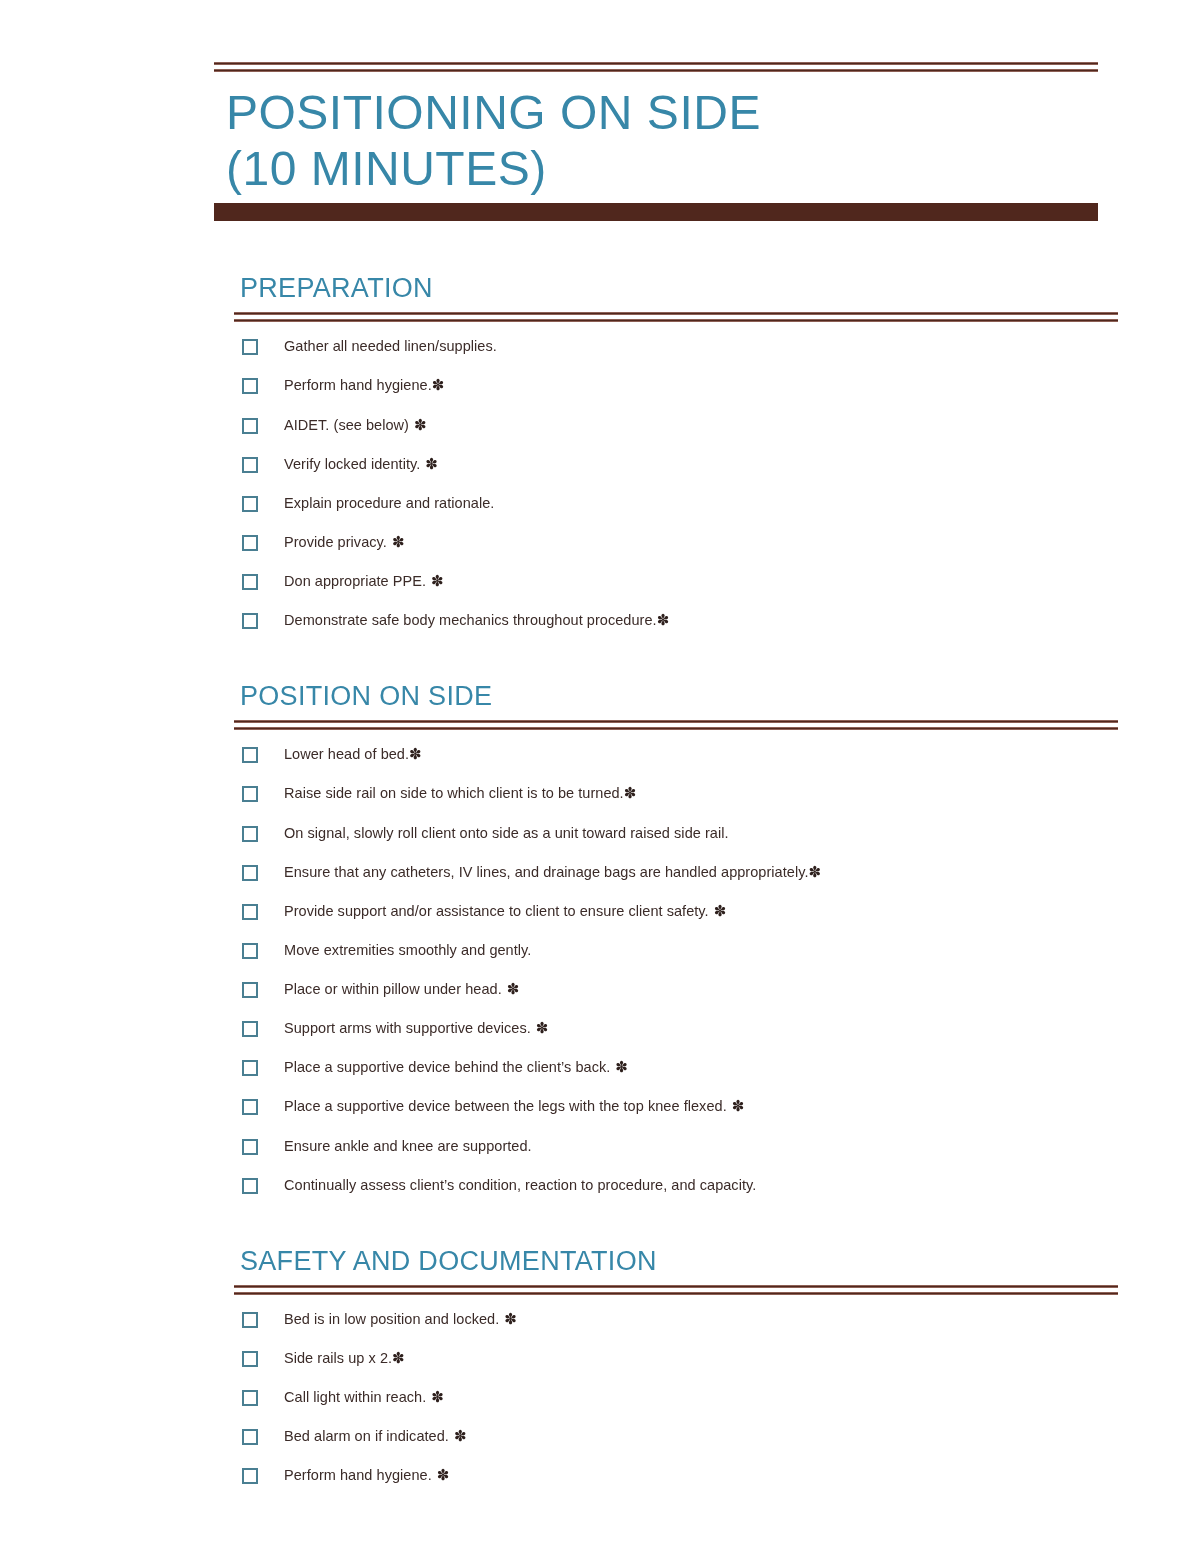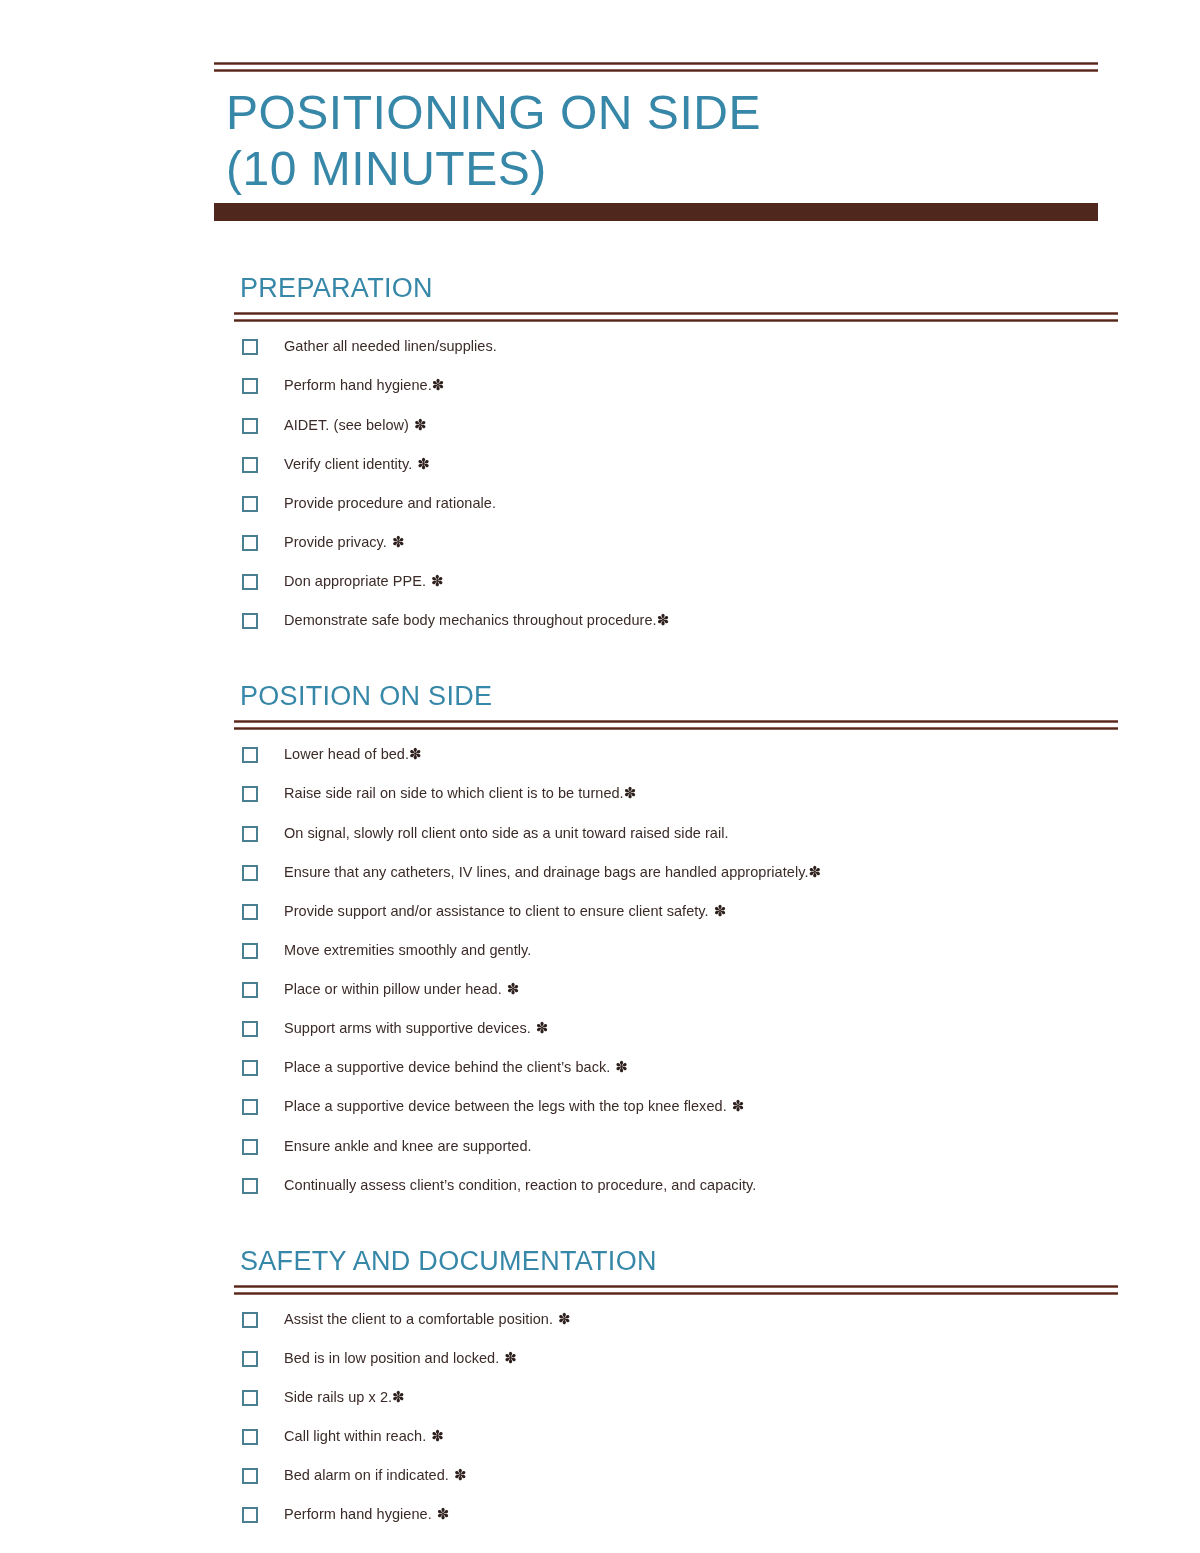--- a/index.html
+++ b/index.html
@@ -172,25 +172,25 @@
             <li class="check-item">
               <span class="checkbox"></span>
               <span class="item-text"><span>Perform hand hygiene.</span><span class="star tight">✽</span></span>
             </li>
             <li class="check-item">
               <span class="checkbox"></span>
               <span class="item-text"><span>AIDET. (see below)</span><span class="star pad">✽</span></span>
             </li>
             <li class="check-item">
               <span class="checkbox"></span>
-              <span class="item-text"><span>Verify client identity.</span><span class="star pad">✽</span></span>
-            </li>
-            <li class="check-item">
-              <span class="checkbox"></span>
-              <span class="item-text"><span>Provide procedure and rationale.</span></span>
+              <span class="item-text"><span>Verify locked identity.</span><span class="star pad">✽</span></span>
+            </li>
+            <li class="check-item">
+              <span class="checkbox"></span>
+              <span class="item-text"><span>Explain procedure and rationale.</span></span>
             </li>
             <li class="check-item">
               <span class="checkbox"></span>
               <span class="item-text"><span>Provide privacy.</span><span class="star pad">✽</span></span>
             </li>
             <li class="check-item">
               <span class="checkbox"></span>
               <span class="item-text"><span>Don appropriate PPE.</span><span class="star pad">✽</span></span>
             </li>
             <li class="check-item">
@@ -258,24 +258,20 @@
         </div>
         <div class="section">
           <h2 class="section-title">SAFETY AND DOCUMENTATION</h2>
           <div class="section-rule">
             <div class="bar b1"></div>
             <div class="bar b2"></div>
           </div>
           <ul class="checklist">
             <li class="check-item">
               <span class="checkbox"></span>
-              <span class="item-text"><span>Assist the client to a comfortable position.</span><span class="star pad">✽</span></span>
-            </li>
-            <li class="check-item">
-              <span class="checkbox"></span>
               <span class="item-text"><span>Bed is in low position and locked.</span><span class="star pad">✽</span></span>
             </li>
             <li class="check-item">
               <span class="checkbox"></span>
               <span class="item-text"><span>Side rails up x 2.</span><span class="star tight">✽</span></span>
             </li>
             <li class="check-item">
               <span class="checkbox"></span>
               <span class="item-text"><span>Call light within reach.</span><span class="star pad">✽</span></span>
             </li>

